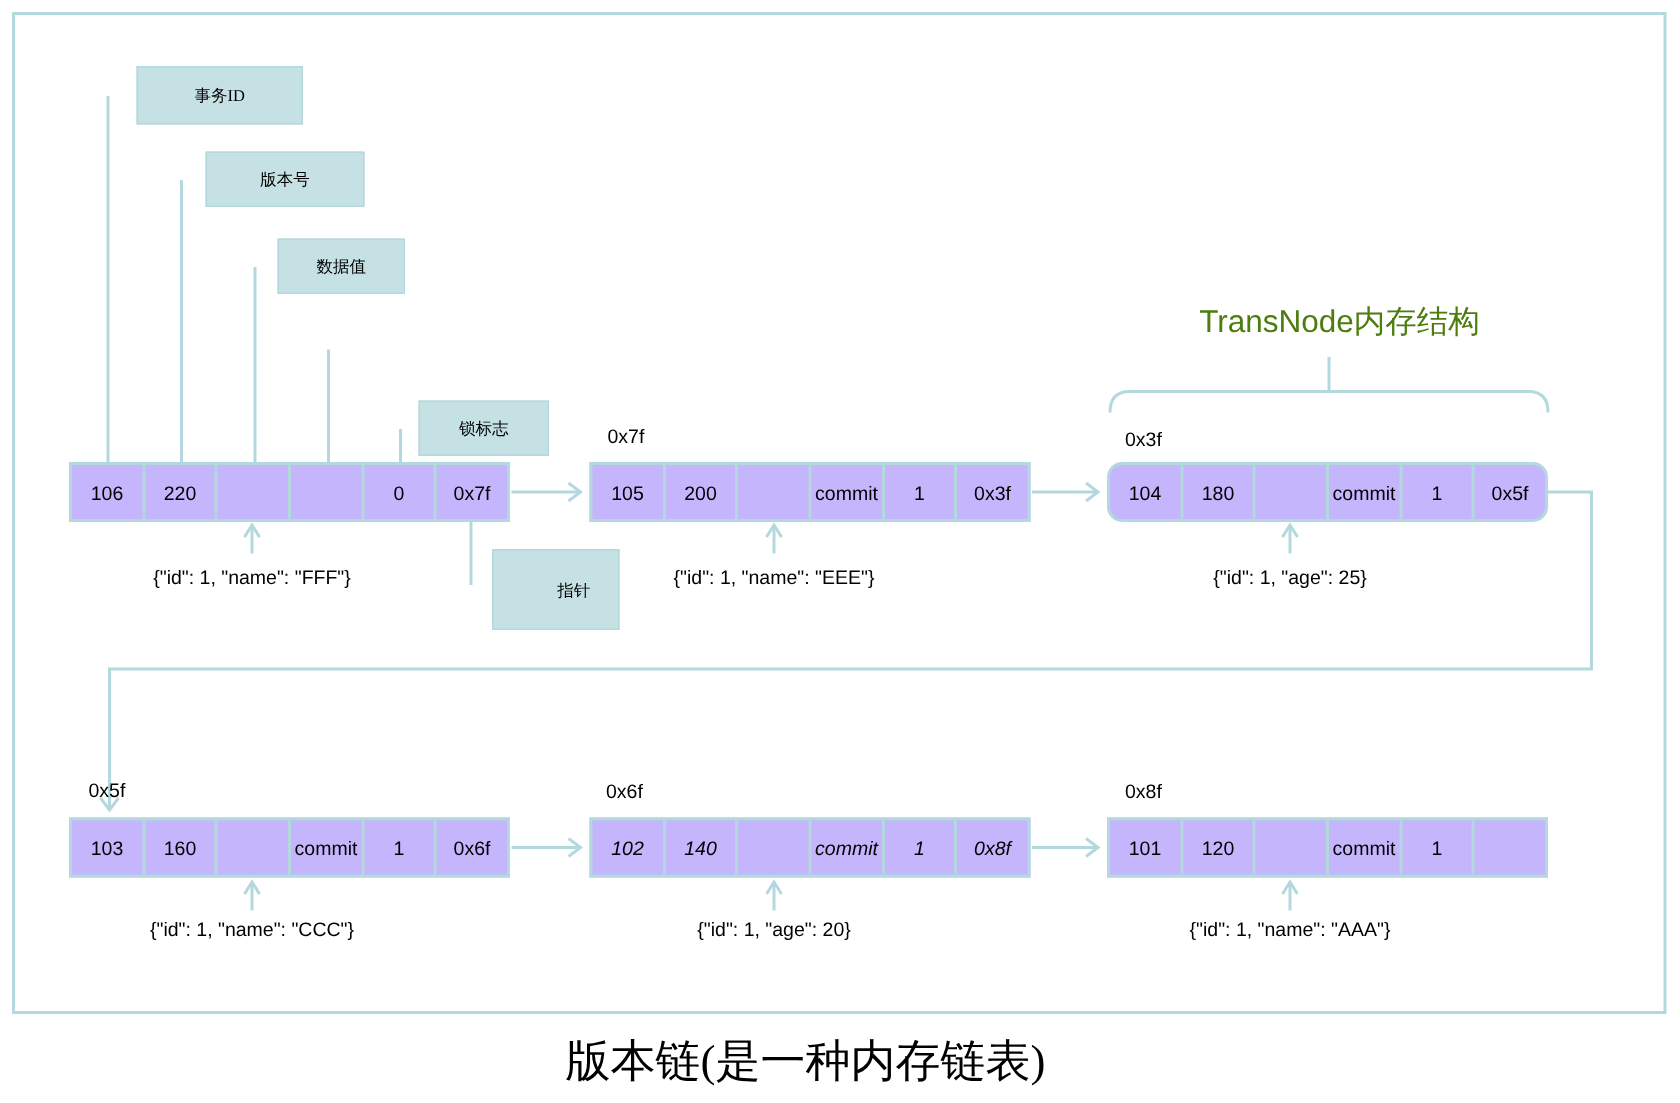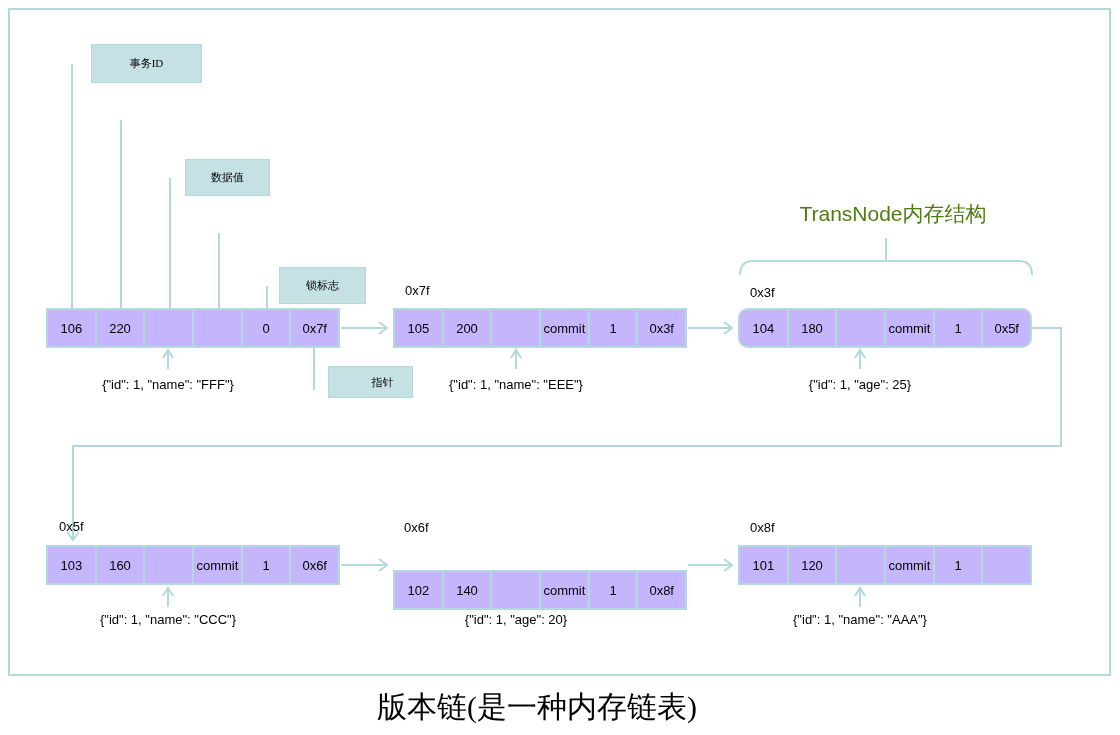--- a/index.html
+++ b/index.html
@@ -102,23 +102,24 @@
     <path d="M516 607 V589"></path>
     <path d="M511 596 L516 588 L521 596"></path>
     <path d="M860 607 V589"></path>
     <path d="M855 596 L860 588 L865 596"></path>
 
     <path d="M740 275 Q740 261 753 261 H1019 Q1032 261 1032 275"></path>
     <path d="M886 261 V238"></path>
   </svg>
 
   <div class="flabel" style="left:91px;top:44px;width:111px;height:39px;">事务ID</div>
+  <div class="flabel" style="left:137px;top:101px;width:106px;height:37px;">版本号</div>
   <div class="flabel" style="left:185px;top:159px;width:85px;height:37px;">数据值</div>
   <div class="flabel" style="left:279px;top:267px;width:87px;height:37px;">锁标志</div>
-  <div class="flabel" style="left:328px;top:366px;width:85px;height:32px;padding-left:24px;">指针</div>
+  <div class="flabel" style="left:328px;top:366px;width:85px;height:54px;padding-left:24px;">指针</div>
 
   <div class="struct-label">TransNode内存结构</div>
 
   <div class="node" style="left:46px;top:308px;">
     <div class="cell">106</div>
     <div class="cell">220</div>
     <div class="cell"></div>
     <div class="cell"></div>
     <div class="cell">0</div>
     <div class="cell">0x7f</div>
@@ -152,21 +153,21 @@
     <div class="cell">103</div>
     <div class="cell">160</div>
     <div class="cell"></div>
     <div class="cell">commit</div>
     <div class="cell">1</div>
     <div class="cell">0x6f</div>
   </div>
   <div class="ann" style="left:168px;top:612px;">{"id": 1, "name": "CCC"}</div>
 
   <div class="addr" style="left:404px;top:520px;">0x6f</div>
-  <div class="node" style="left:393px;top:570px;">
+  <div class="node" style="left:393px;top:545px;font-style:italic;">
     <div class="cell">102</div>
     <div class="cell">140</div>
     <div class="cell"></div>
     <div class="cell">commit</div>
     <div class="cell">1</div>
     <div class="cell">0x8f</div>
   </div>
   <div class="ann" style="left:516px;top:612px;">{"id": 1, "age": 20}</div>
 
   <div class="addr" style="left:750px;top:520px;">0x8f</div>

